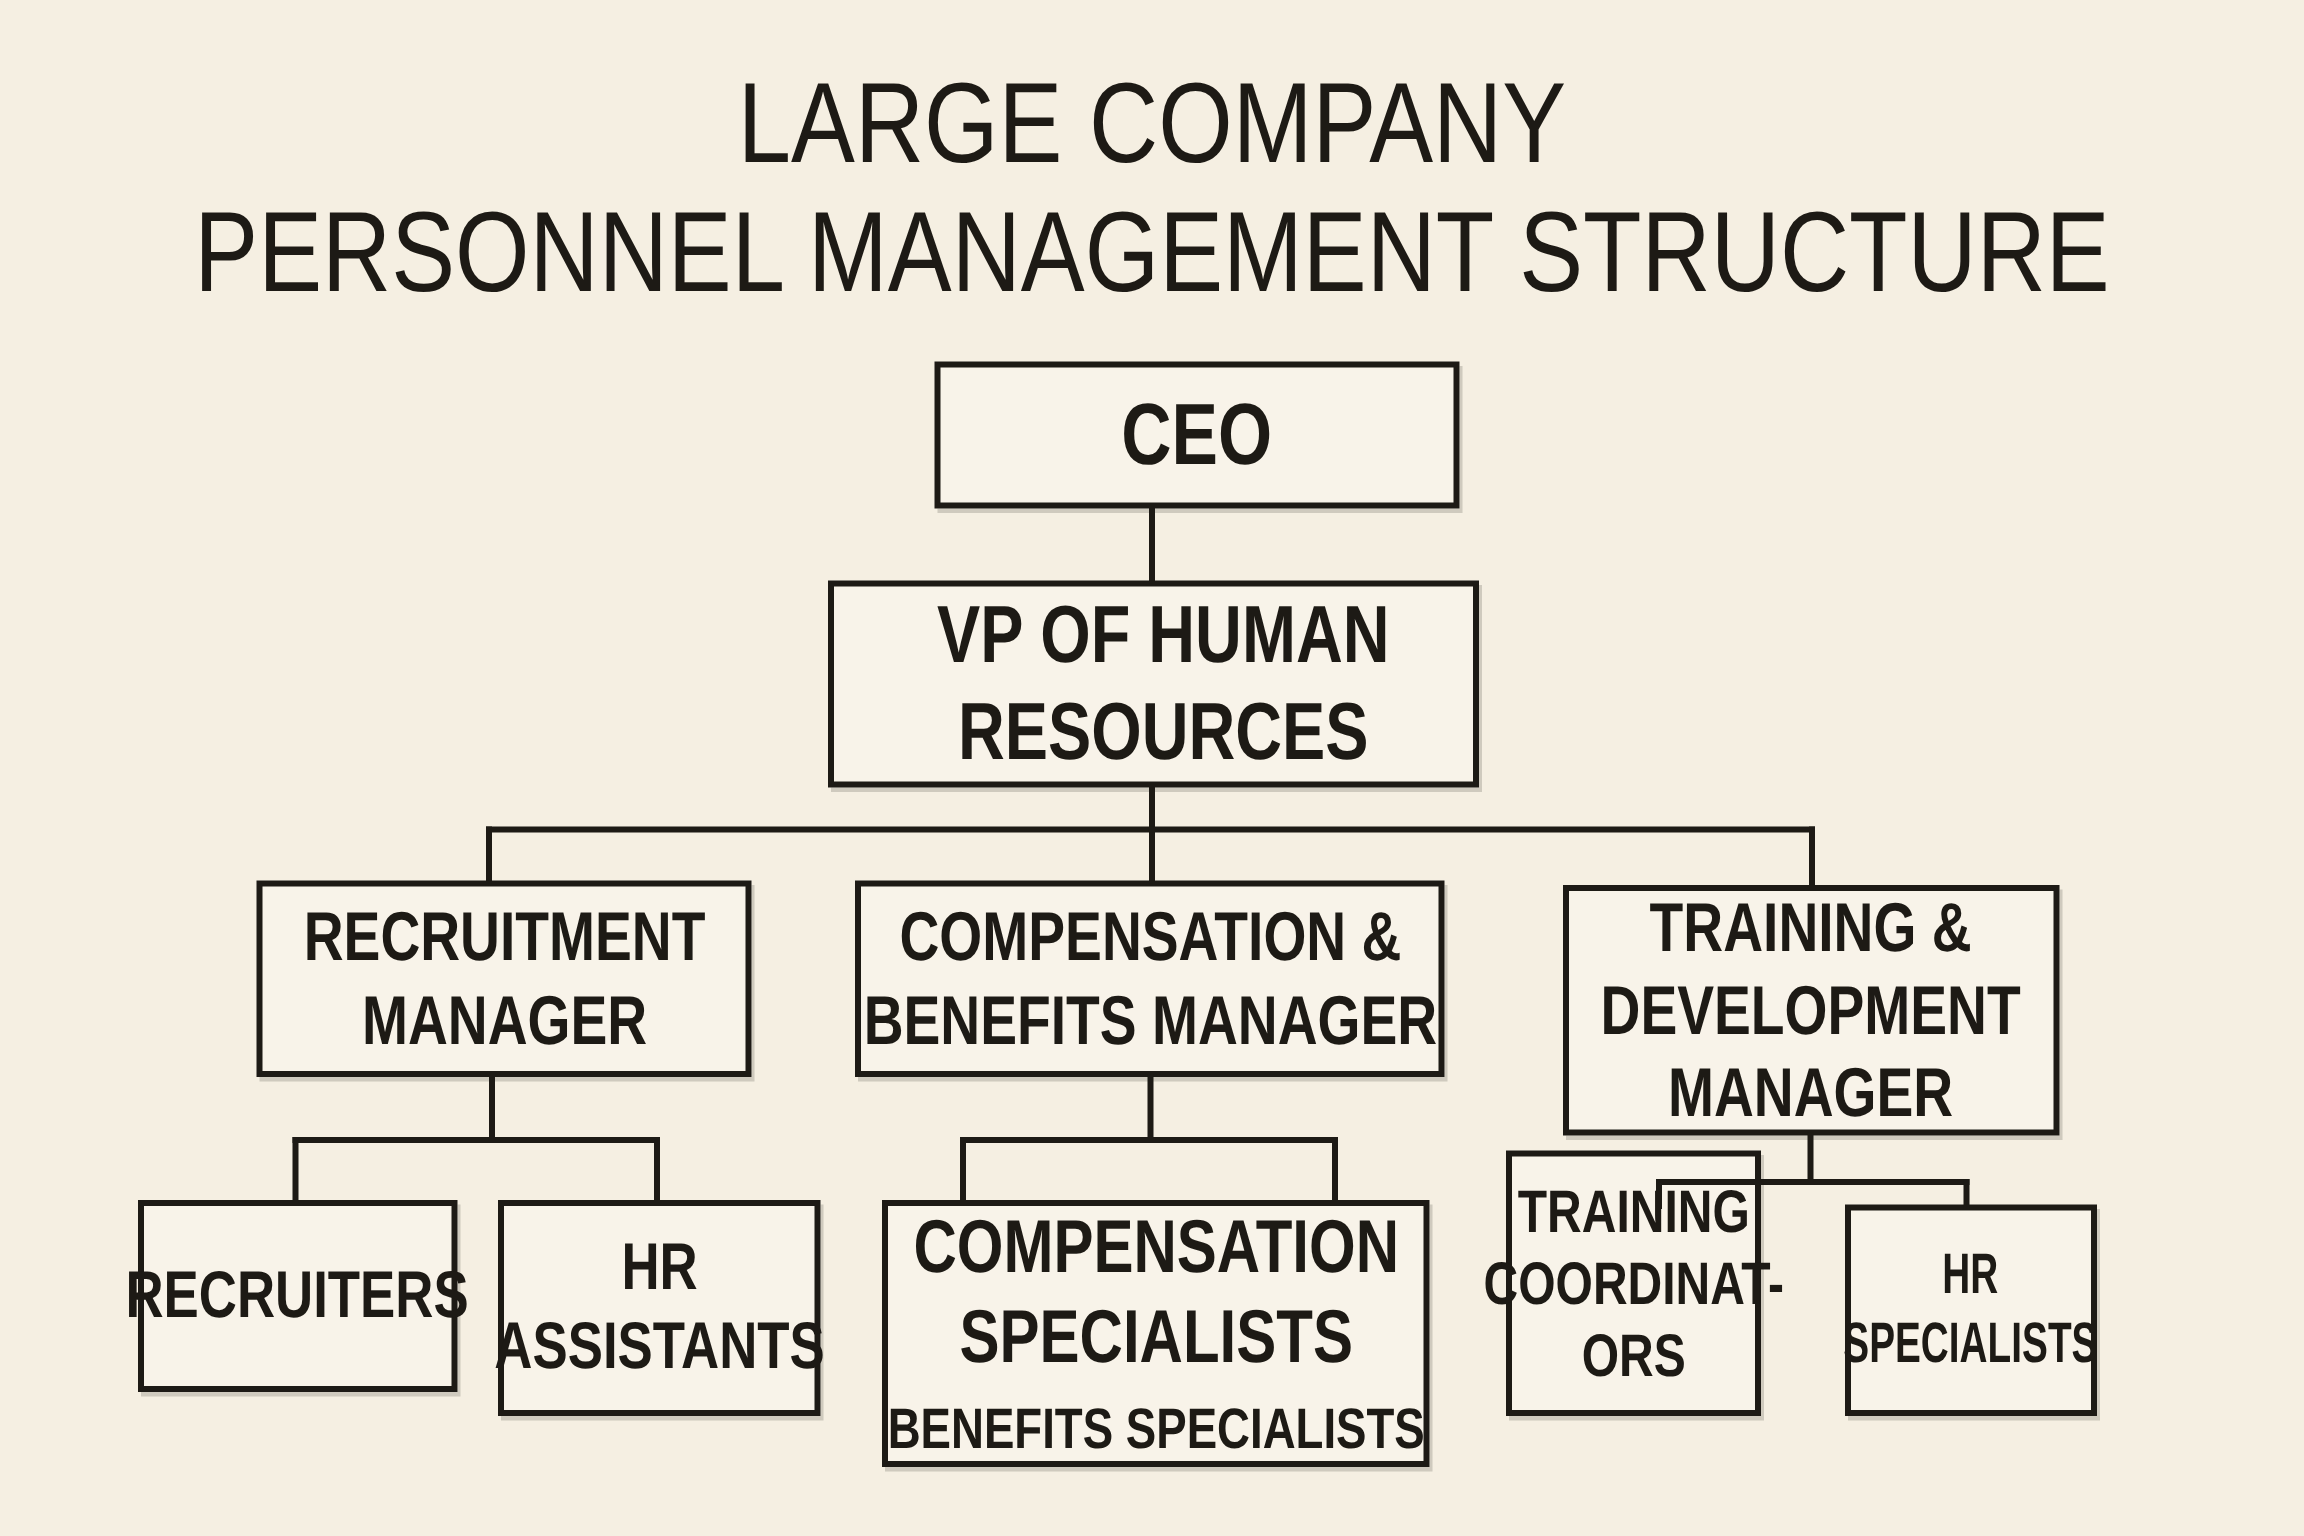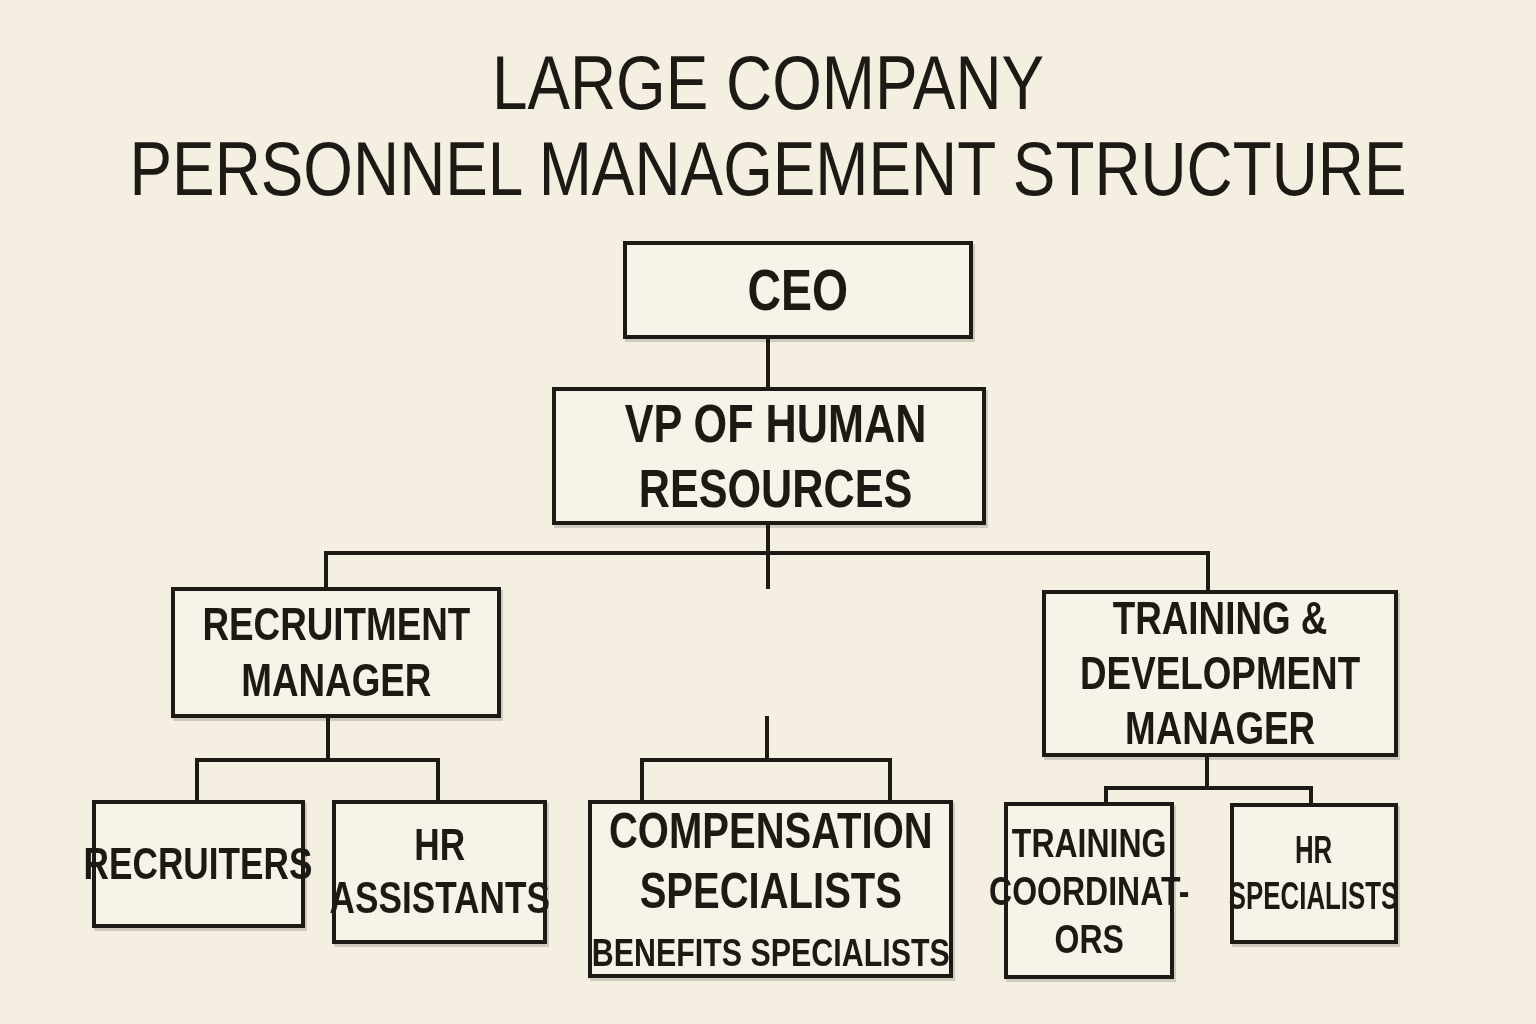--- a/index.html
+++ b/index.html
@@ -90,22 +90,28 @@
     </div>
   </div>
 
   <div class="node" style="left:171px; top:587px; width:330px; height:131px;">
     <div class="label f46">
       <div>RECRUITMENT</div>
       <div>MANAGER</div>
     </div>
   </div>
 
+  <div class="node" style="left:570px; top:587px; width:393px; height:131px;">
+    <div class="label f46">
+      <div>COMPENSATION &amp;</div>
+      <div>BENEFITS MANAGER</div>
+    </div>
+  </div>
 
-  <div class="node" style="left:1042px; top:590px; width:356px; height:167px;">
+  <div class="node" style="left:1042px; top:590px; width:331px; height:167px;">
     <div class="label f46">
       <div>TRAINING &amp;</div>
       <div>DEVELOPMENT</div>
       <div>MANAGER</div>
     </div>
   </div>
 
   <div class="node" style="left:92px; top:800px; width:213px; height:128px;">
     <div class="label f44">
       <div>RECRUITERS</div>
@@ -120,21 +126,21 @@
   </div>
 
   <div class="node" style="left:588px; top:800px; width:365px; height:178px;">
     <div class="label f50">
       <div>COMPENSATION</div>
       <div>SPECIALISTS</div>
       <div class="sub-line">BENEFITS SPECIALISTS</div>
     </div>
   </div>
 
-  <div class="node" style="left:1004px; top:802px; width:170px; height:177px;">
+  <div class="node" style="left:1004px; top:767px; width:170px; height:177px;">
     <div class="label f40">
       <div>TRAINING</div>
       <div>COORDINAT-</div>
       <div>ORS</div>
     </div>
   </div>
 
   <div class="node" style="left:1230px; top:803px; width:168px; height:141px;">
     <div class="label f38 xtight">
       <div>HR</div>

